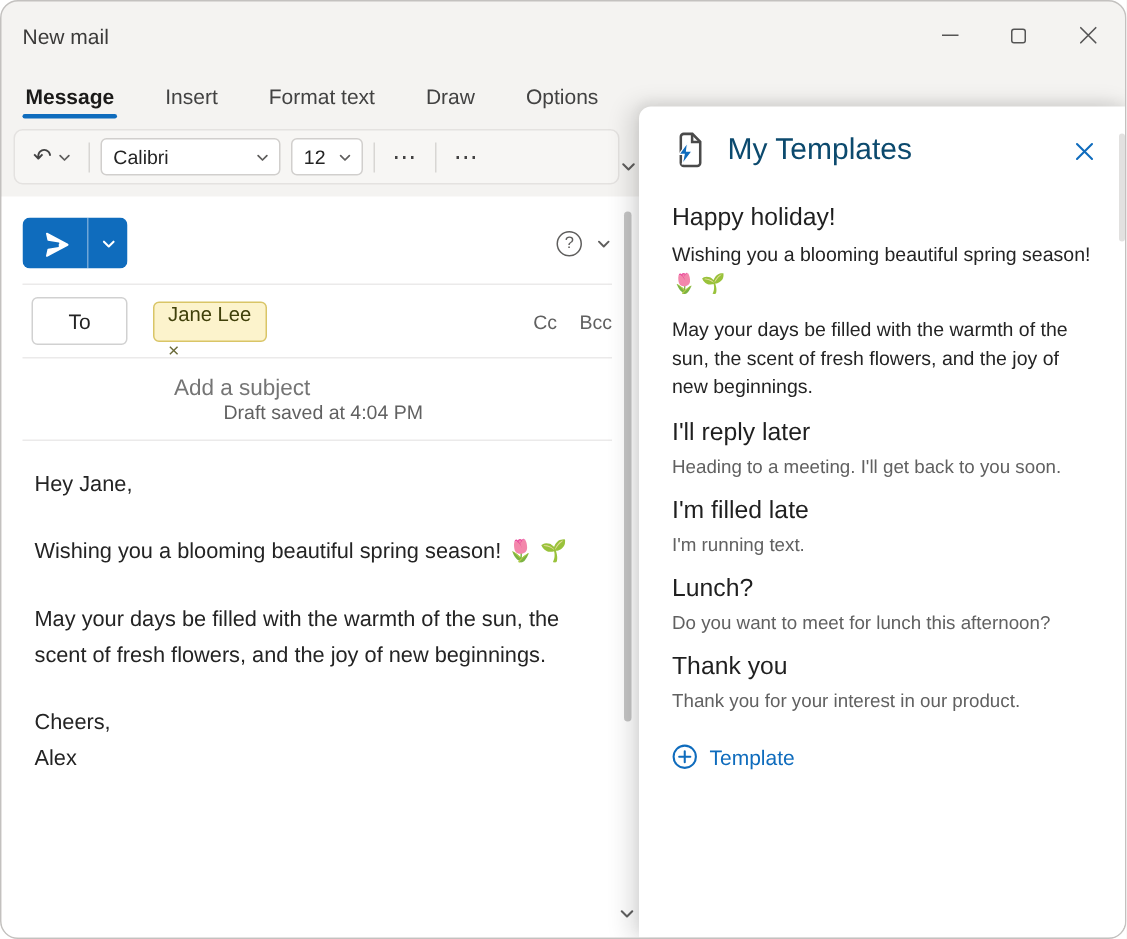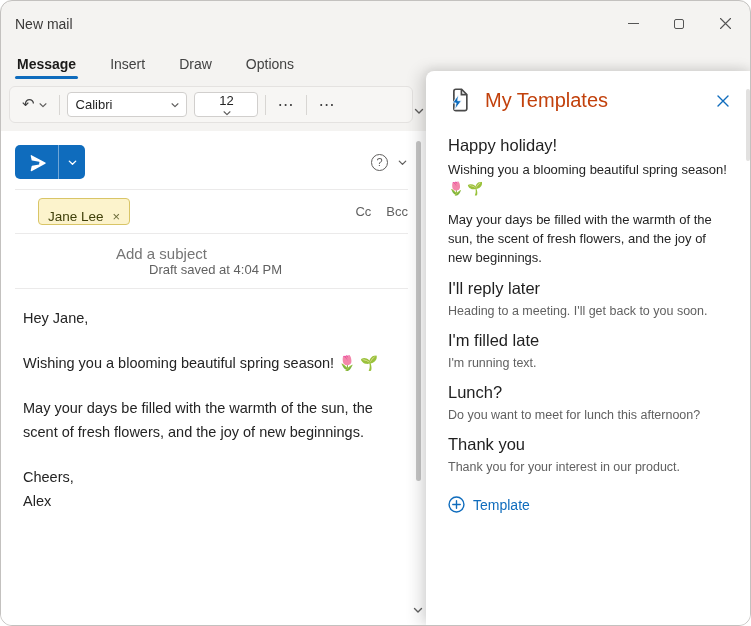--- a/index.html
+++ b/index.html
@@ -27,21 +27,21 @@
   
   .toolbar{ position:absolute; top:85px; left:8px; width:404px; height:37px; background:#f7f6f4;
             border:1px solid #e4e2e0; border-radius:6px; display:flex; align-items:center; padding:0 8px; gap:7px; }
   .tb-icon{ font-family:"DejaVu Sans",sans-serif; font-size:15px; color:#424242; line-height:1; }
   .tb-group{ display:flex; align-items:center; gap:3px; padding:4px 4px; border-radius:4px; cursor:default; }
   .tb-sep{ width:1px; height:20px; background:#d8d6d3; }
   .select{ display:flex; align-items:center; justify-content:space-between; background:#fff;
            border:1px solid #d1cfcd; border-radius:4px; height:25px; padding:0 6px 0 8px;
            font-size:13px; color:#242424; cursor:default; }
   .select.font{ width:120px; }
-  .select.size{ width:64px;flex-direction:column; }
+  .select.size{ width:48px; }
   .more-btn{ width:26px; height:26px; display:flex; align-items:center; justify-content:center;
              border-radius:4px; cursor:default; }
   .more-glyph{ font-family:"DejaVu Sans",sans-serif; font-size:16px; color:#424242; line-height:1; }
   .chev{ flex:0 0 auto; color:#5f5e5d; }
   .ribbon-collapse{ position:absolute; top:101px; left:410px; width:16px; height:18px;
                     display:flex; align-items:center; justify-content:center; color:#5f5e5d; cursor:default; }
 
   
   .compose{ position:absolute; top:130px; left:0; width:425px; bottom:0; background:#fff; }
   .send-row{ display:flex; align-items:center; padding:14px 18px 10px 14px; }
@@ -50,23 +50,23 @@
   .send-caret{ width:27px; background:var(--accent); border-left:1px solid rgba(255,255,255,.4);
                display:flex; align-items:center; justify-content:center; color:#fff; }
   .help-group{ margin-left:auto; display:flex; align-items:center; gap:9px; color:#5f5e5d; }
   .help-circle{ width:17px; height:17px; border:1.4px solid #5f5e5d; border-radius:50%;
                 display:flex; align-items:center; justify-content:center; font-size:11px; color:#5f5e5d; }
   .hr{ height:1px; background:#ebeaea; margin:0 18px 0 14px; }
 
   .to-row{ display:flex; align-items:center; padding:8px 18px 8px 20px; }
   .to-btn{ width:64px; height:32px; background:#fff; border:1px solid #d1d1d1; border-radius:4px;
            display:flex; align-items:center; justify-content:center; font-size:14px; color:#242424; cursor:default; }
-  .chip{ margin-left:17px; display:flex; align-items:flex-end; gap:9px; background:#fcf3cc;
+  .chip{ margin-left:17px; display:flex; align-items:flex-start; gap:9px; background:#fcf3cc;
          border:1px solid #d9c567; border-radius:4px; height:27px; padding:0 9px;
-         font-size:13.5px; color:#40400a; cursor:default; }
+         font-size:13.5px; color:#40400a; cursor:default;flex-direction:column; }
   .chip-x{ font-size:13px; color:#6b6b3a; cursor:default; }
   .ccbcc{ margin-left:auto; display:flex; gap:15px; font-size:13px; color:#616161; }
   .ccbcc span{ cursor:default; }
 
   .subject-row{ display:flex; align-items:center; padding:11px 18px 11px 22px;flex-direction:column; }
   .subject-input{ flex:1; border:none; outline:none; background:transparent; font-size:15px; color:#242424;
                   font-family:"Liberation Sans","DejaVu Sans",sans-serif; }
   .subject-input::placeholder{ color:#757575; }
   .draft-status{ font-size:13px; color:#616161; white-space:nowrap; }
 
@@ -76,21 +76,21 @@
   
   .scrollbar{ position:absolute; top:130px; left:410px; width:15px; bottom:0; }
   .scroll-thumb{ position:absolute; top:10px; left:5px; width:5px; height:340px; background:#c6c6c6; border-radius:3px; }
   .scroll-down{ position:absolute; bottom:5px; left:1px; color:#616161; }
 
   
   .panel{ position:absolute; top:70px; left:425px; width:326px; bottom:0; background:#fff;
           border-top-left-radius:8px;
           box-shadow:-6px 0 16px rgba(0,0,0,0.14), 0 -3px 8px rgba(0,0,0,0.06); }
   .panel-header{ display:flex; align-items:center; padding:16px 22px 0 20px; }
-  .panel-title{ margin-left:12px; font-size:20px; font-weight:400; color:#c2410c; }
+  .panel-title{ margin-left:12px; font-size:20px; font-weight:400; color:#0c4a6e; }
   .panel-close{ margin-left:auto; cursor:default; display:flex; align-items:center; }
   .panel-body{ padding:22px 20px 0 22px; }
   .tpl-item{ margin-bottom:11px; cursor:default; }
   .tpl-title{ font-size:16.5px; color:#1f1f1f; margin-bottom:5px; }
   .tpl-body{ white-space:pre-line; }
   .tpl-body.dark{ font-size:13px; line-height:19px; color:#242424; margin-bottom:12px; }
   .tpl-body.gray{ font-size:12.5px; line-height:17px; color:#616161; }
   .add-template{ display:flex; align-items:center; gap:8px; margin-top:20px; color:var(--accent);
                  font-size:14px; cursor:default; }
   .panel-scroll-thumb{ position:absolute; top:18px; right:2px; width:4px; height:72px; background:#e2e1e0; border-radius:2px; }
@@ -113,20 +113,21 @@
         <svg width="13" height="13" viewBox="0 0 13 13">
             <path d="M1.5 1.5l10 10M11.5 1.5l-10 10" stroke="#555" stroke-width="1.1" stroke-linecap="round"></path>
           </svg>
       </div>
     </div>
   </div>
 
   <div class="tabs">
     <div class="tab active">Message</div>
     <div class="tab">Insert</div>
+    <div class="tab">Format text</div>
     <div class="tab">Draw</div>
     <div class="tab">Options</div>
   </div>
 
   <div class="toolbar">
     <div class="tb-group">
       <span class="tb-icon">↶</span>
       <svg class="chev" width="10" height="10" viewBox="0 0 12 12">
           <path d="M2.5 4.5 6 8l3.5-3.5" fill="none" stroke="currentColor" stroke-width="1.4" stroke-linecap="round" stroke-linejoin="round"></path>
         </svg>
@@ -178,20 +179,21 @@
         <span class="help-circle">?</span>
         <svg class="chev" width="11" height="11" viewBox="0 0 12 12">
             <path d="M2.5 4.5 6 8l3.5-3.5" fill="none" stroke="currentColor" stroke-width="1.4" stroke-linecap="round" stroke-linejoin="round"></path>
           </svg>
       </div>
     </div>
 
     <div class="hr"></div>
 
     <div class="to-row">
+      <div class="to-btn">To</div>
       <div class="chip">
         <span>Jane Lee</span>
         <span class="chip-x">×</span>
       </div>
       <div class="ccbcc">
         <span>Cc</span>
         <span>Bcc</span>
       </div>
     </div>
 

